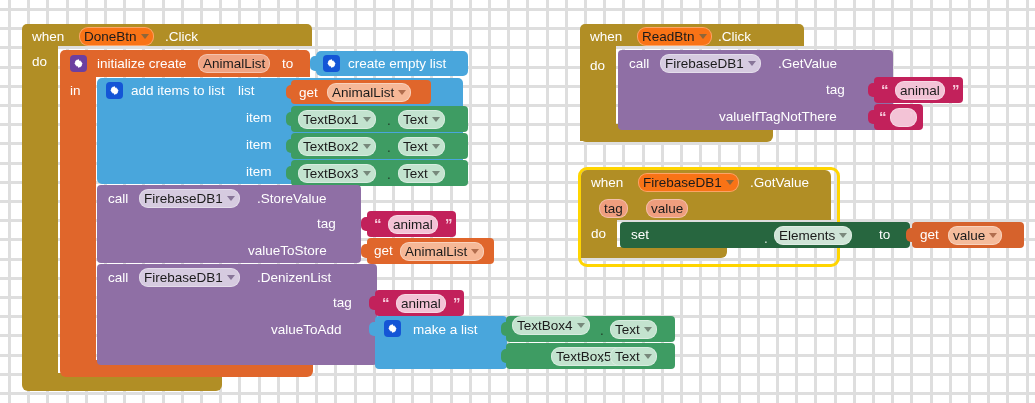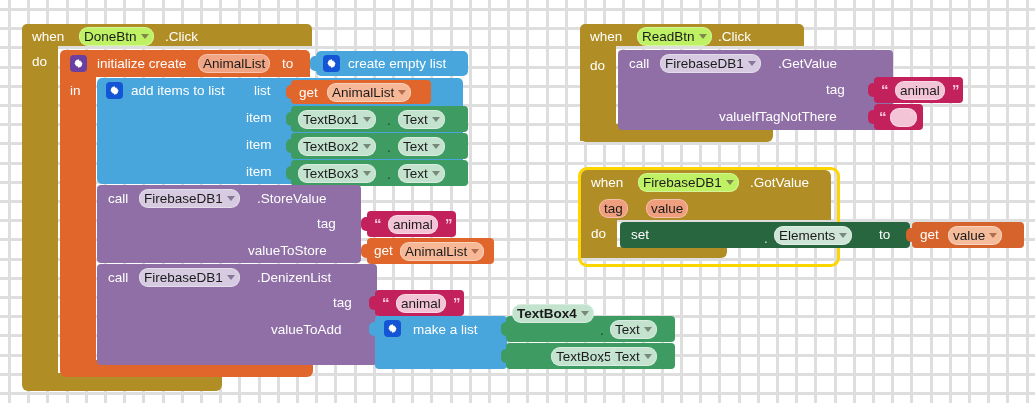--- a/index.html
+++ b/index.html
@@ -45,21 +45,21 @@
 
   .lbl{color:#ffffff;font-size:13.5px;line-height:1;white-space:nowrap;position:absolute;}
 
   
   .field{
     position:absolute;display:inline-flex;align-items:center;
     border-radius:9px;font-size:13.5px;color:#1b1b1b;
     padding:0 5px;height:19px;white-space:nowrap;
     box-shadow:inset 0 0 0 1px rgba(255,255,255,.35);
   }
-  .f-event{background:#bef264;}
+  .f-event{background:#f97316;}
   .f-local{background:#f0a584;}
   .f-comp {background:#c3e3cf;}
   .f-db   {background:#d6cbe0;}
   .f-text {background:#f3c3d6;}
   .f-var  {background:#f6b897;}
   .f-setc {background:#cfe5d7;}
   .f-getv {background:#f5bc9c;}
   .f-tagv {background:#ef9e7e;}
 
   .caret{
@@ -126,21 +126,21 @@
   </div>
   <span class="lbl" style="left:348px;top:57px;">create empty list</span>
 
   <div class="blk c-list" style="left:97px;top:78px;width:366px;height:106px;border-radius:5px 5px 5px 5px;"></div>
   <div class="gear g-blue" style="left:106px;top:82px;">
     <svg viewBox="0 0 24 24" aria-hidden="true">
         <path fill="#ffffff" d="M12 8.5a3.5 3.5 0 100 7 3.5 3.5 0 000-7zm9 3.5l-2-1.2.3-2.3-2.2-.9-1.1-2-2.3.4L12 2.4 10.3 4 8 3.6l-1.1 2-2.2.9.3 2.3L3 12l2 1.2-.3 2.3 2.2.9 1.1 2 2.3-.4L12 21.6 13.7 20l2.3.4 1.1-2 2.2-.9-.3-2.3L21 12z"></path>
       </svg>
   </div>
   <span class="lbl" style="left:131px;top:84px;">add items to list</span>
-  <span class="lbl" style="left:254px;top:84px;">list</span>
+  <span class="lbl" style="left:238px;top:84px;">list</span>
 
   <div class="blk c-var" style="left:291px;top:80px;width:140px;height:24px;border-radius:4px;"></div>
   <div class="blk c-var" style="left:286px;top:85px;width:8px;height:14px;border-radius:5px 0 0 5px;"></div>
   <span class="lbl" style="left:299px;top:86px;">get</span>
   <div class="field f-var" style="left:327px;top:83px;">
     <span>AnimalList</span>
     <span class="caret"></span>
   </div>
 
   <span class="lbl" style="left:246px;top:111px;">item</span>
@@ -231,21 +231,21 @@
   <div class="blk c-list" style="left:369px;top:322px;width:8px;height:14px;border-radius:5px 0 0 5px;"></div>
   <div class="gear g-blue" style="left:384px;top:320px;">
     <svg viewBox="0 0 24 24" aria-hidden="true">
         <path fill="#ffffff" d="M12 8.5a3.5 3.5 0 100 7 3.5 3.5 0 000-7zm9 3.5l-2-1.2.3-2.3-2.2-.9-1.1-2-2.3.4L12 2.4 10.3 4 8 3.6l-1.1 2-2.2.9.3 2.3L3 12l2 1.2-.3 2.3 2.2.9 1.1 2 2.3-.4L12 21.6 13.7 20l2.3.4 1.1-2 2.2-.9-.3-2.3L21 12z"></path>
       </svg>
   </div>
   <span class="lbl" style="left:413px;top:323px;">make a list</span>
 
   <div class="blk c-comp" style="left:506px;top:316px;width:169px;height:26px;border-radius:4px;"></div>
   <div class="blk c-comp" style="left:501px;top:322px;width:8px;height:14px;border-radius:5px 0 0 5px;"></div>
-  <div class="field f-comp" style="left:512px;top:304px;font-weight:bold;">
+  <div class="field f-comp" style="left:512px;top:316px;">
     <span>TextBox4</span>
     <span class="caret"></span>
   </div>
   <span class="lbl" style="left:600px;top:324px;color:#1e3b27;">.</span>
   <div class="field f-comp" style="left:610px;top:320px;">
     <span>Text</span>
     <span class="caret"></span>
   </div>
 
   <div class="blk c-comp" style="left:506px;top:343px;width:169px;height:26px;border-radius:4px;"></div>

